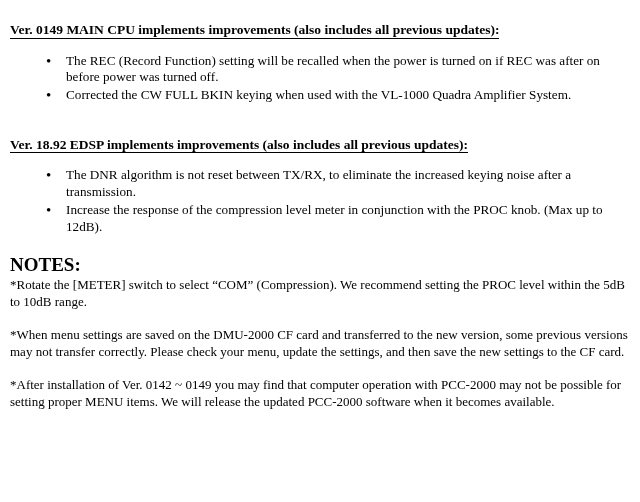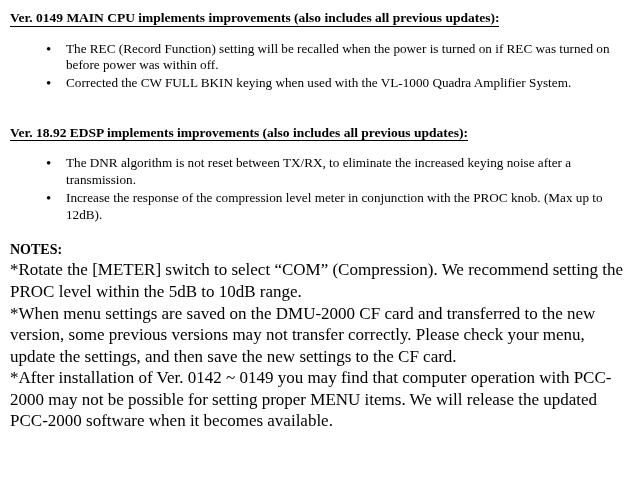--- a/index.html
+++ b/index.html
@@ -11,21 +11,21 @@
     height: 502px;
     background: #ffffff;
     font-family: "Liberation Serif", serif;
     color: #000000;
     overflow: hidden;
   }
   .page {
     box-sizing: border-box;
     width: 640px;
     height: 502px;
-    padding: 8px 10px 0 10px;
+    padding: 20px 10px 0 10px;
     position: relative;
   }
   .section-heading {
     font-weight: bold;
     font-size: 13.5px;
     line-height: 1.15;
     margin: 0 0 6px 0;
     display: inline-block;
     border-bottom: 1px solid #000;
     padding-bottom: 0px;
@@ -51,43 +51,43 @@
     position: absolute;
     left: 0;
     top: -1px;
     font-size: 15px;
     line-height: 1.27;
   }
   .gap-1 { height: 30px; }
   .gap-2 { height: 18px; }
   .notes-title {
     font-weight: bold;
-    font-size: 14px;
+    font-size: 19px;
     margin: 0 0 1px 0;
   }
   .note-para {
-    font-size: 17px;
+    font-size: 13px;
     line-height: 1.27;
     margin: 0 0 0 0;
   }
   .note-spaced {
-    margin-top: 0;
+    margin-top: 17px;
   }
 </style>
 </head>
 <body>
 
 <div class="page">
 
   <div class="heading-wrap">
     <div class="section-heading">Ver. 0149 MAIN CPU implements improvements (also includes all previous updates):</div>
   </div>
 
   <ul class="bullets">
-    <li>The REC (Record Function) setting will be recalled when the power is turned on if REC was turned on before power was within off.</li>
+    <li>The REC (Record Function) setting will be recalled when the power is turned on if REC was after on before power was turned off.</li>
     <li>Corrected the CW FULL BKIN keying when used with the VL-1000 Quadra Amplifier System.</li>
   </ul>
 
   <div class="gap-1"></div>
 
   <div class="heading-wrap">
     <div class="section-heading">Ver. 18.92 EDSP implements improvements (also includes all previous updates):</div>
   </div>
 
   <ul class="bullets">

